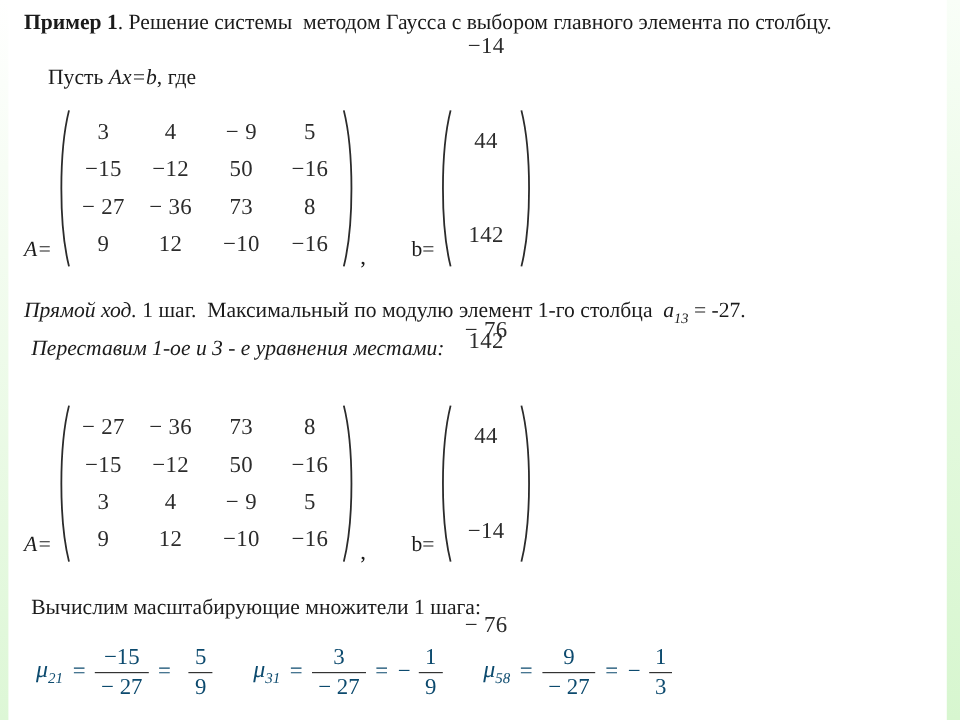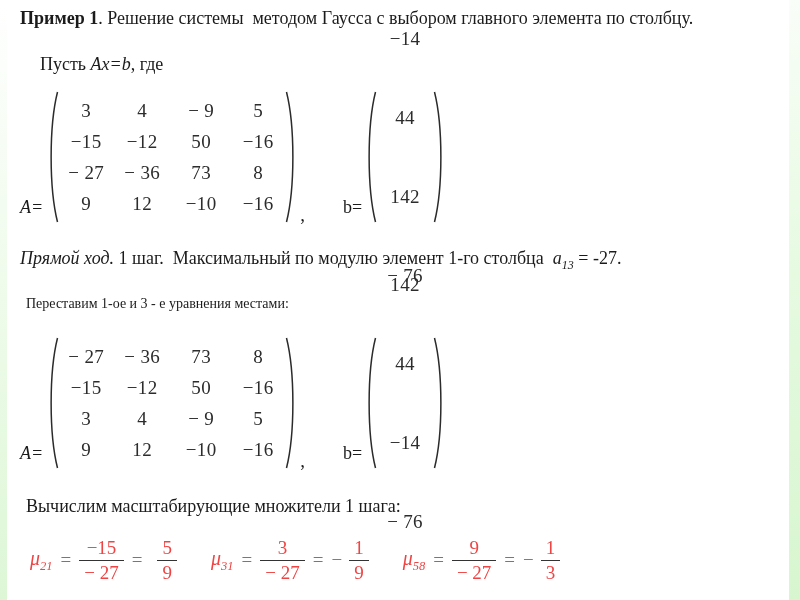--- a/index.html
+++ b/index.html
@@ -16,21 +16,21 @@
     background: linear-gradient(180deg, #ffffff 0%, #f3fcf0 35%, #ddf7d6 100%); }
   .edge-right { right: 0; width: 11px;
     background: linear-gradient(180deg, #f9fef8 0%, #e6fae1 45%, #d7f6cf 100%); }
 
   .t { white-space: pre-wrap; }
   .abs { position: absolute; }
   .title-line { left: 20px; top: 8px; width: 772px; font-size: 18px; }
   .title-bold { font-weight: bold; }
   .intro-line { left: 20px; top: 54px; font-size: 18px; margin-left: 20px; }
   .step-line  { left: 20px; top: 248px; font-size: 18px; }
-  .swap-line  { left: 26px; top: 296px; font-size: 14px; }
+  .swap-line  { left: 26px; top: 280px; font-size: 18px; font-style: italic; }
   .scale-line { left: 26px; top: 496px; font-size: 18px; }
   .it { font-style: italic; }
   sub { font-size: 12px; margin-top: 18px; }
 
   .sys { display: flex; align-items: flex-end; }
   .sys1 { left: 20px; top: 90px; }
   .sys2 { left: 20px; top: 336px; }
   .mat-label { font-size: 18px; font-style: italic; margin: 0 3px 6px 0; }
   .vec-label { font-size: 18px; margin: 0 2px 6px 38px; }
   .comma { font-size: 19px; margin: 0 0 0 2px; line-height: 1; }
@@ -45,21 +45,21 @@
   }
   .vgrid {
     display: grid;
     grid-template-columns: 56px;
     grid-auto-rows: 31px;
     align-items: center; justify-items: center;
     font-size: 19px; letter-spacing: 0.3px; color: #2c2c2c; gap: 48px;
   }
 
   .muls { left: 30px; top: 528px; height: 64px; display: flex; align-items: center; gap: 34px; }
-  .formula { display: flex; align-items: center; gap: 7px; font-size: 19px; color: #ef4444; }
+  .formula { display: flex; align-items: center; gap: 7px; font-size: 19px; color: #0c4a6e; }
   .sym { font-style: italic; font-size: 20px; }
   .sym sub { font-size: 12.5px; font-style: italic; }
   .frac { display: inline-flex; flex-direction: column; align-items: center; line-height: 1.22; }
   .frac .den { border-top: 1.4px solid #333; }
   .frac .num, .frac .den { padding: 0 5px; white-space: pre; }
   .eq { padding: 0 1px; }
 </style>
 </head>
 <body>
 

